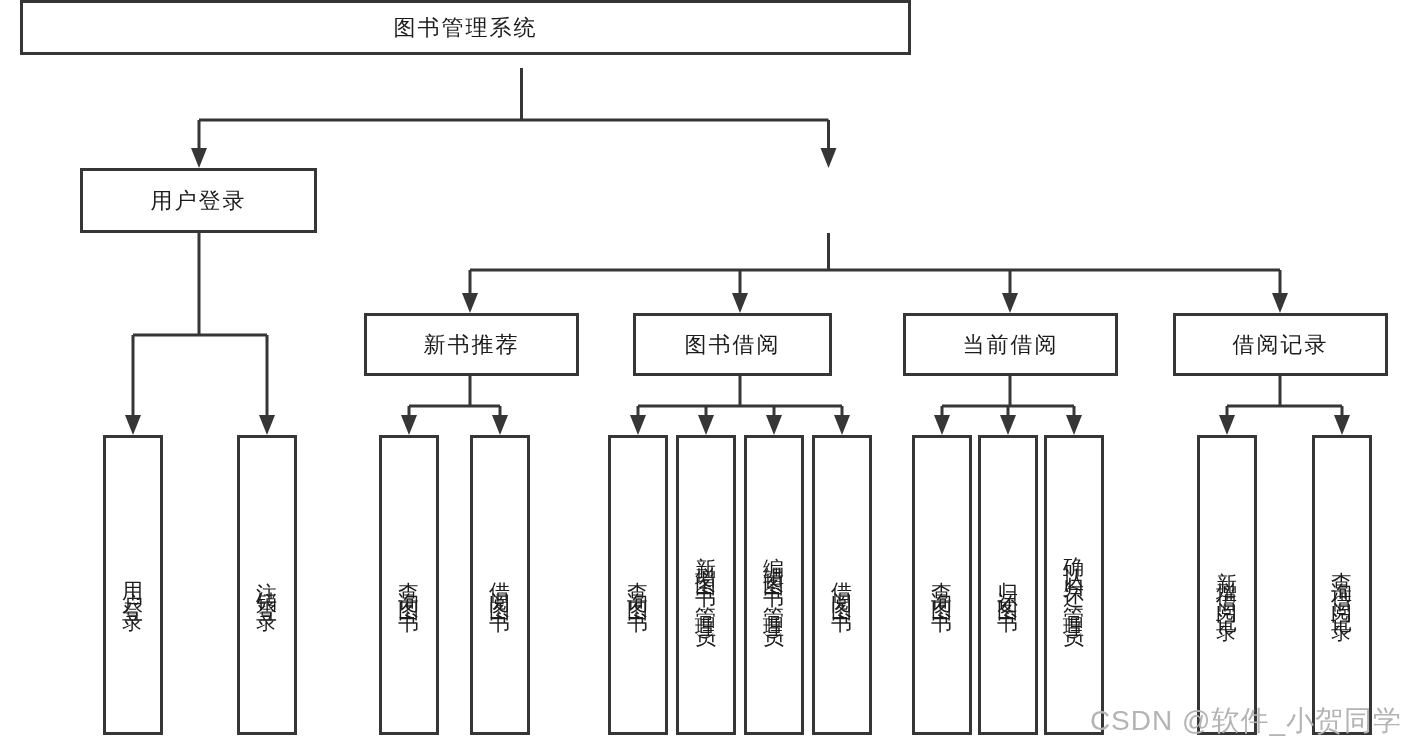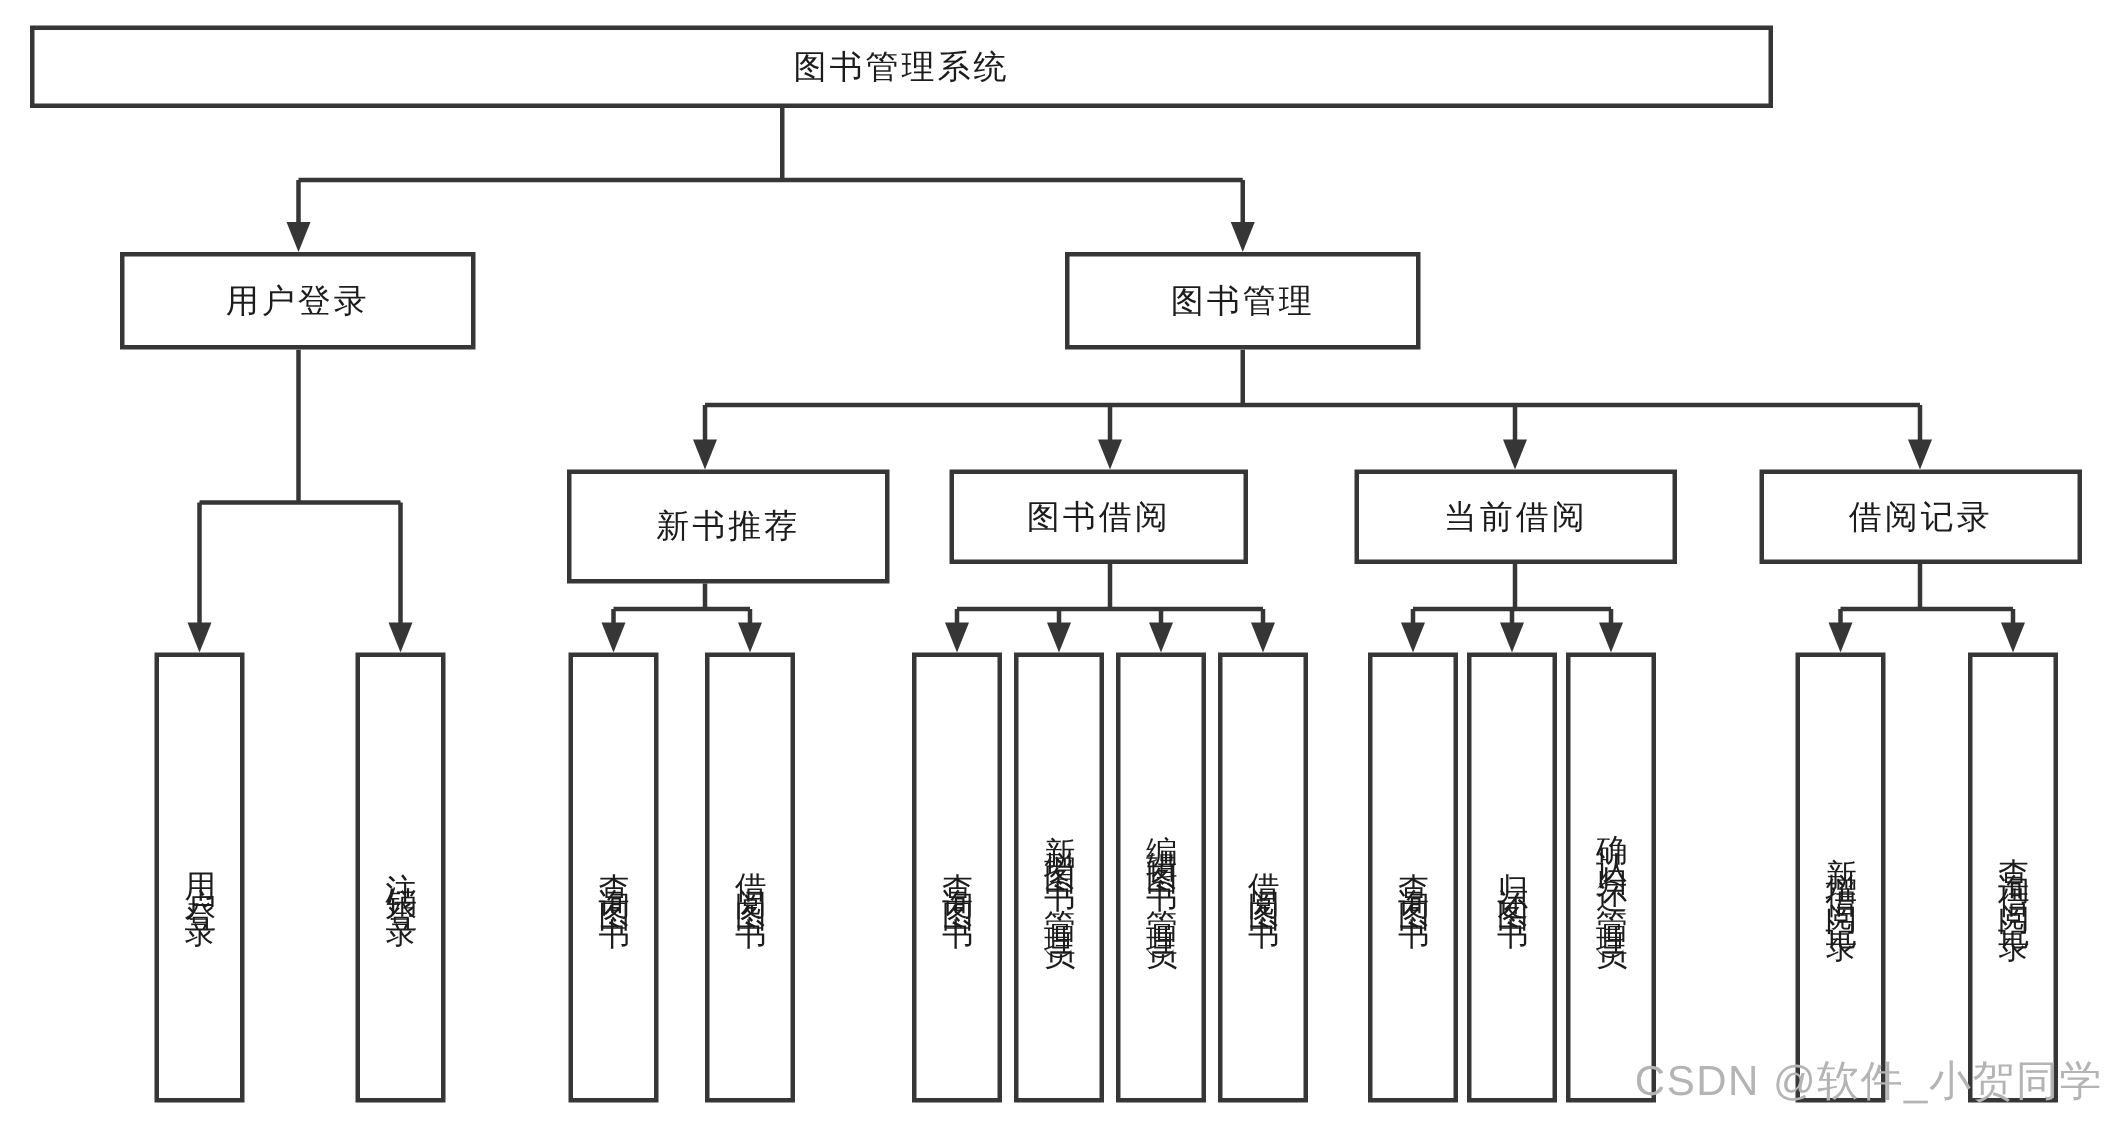--- a/index.html
+++ b/index.html
@@ -91,26 +91,25 @@
 
       <polygon points="934,415 950,415 942,435"></polygon>
       <polygon points="1000,415 1016,415 1008,435"></polygon>
       <polygon points="1066,415 1082,415 1074,435"></polygon>
 
       <polygon points="1219,415 1235,415 1227,435"></polygon>
       <polygon points="1334,415 1350,415 1342,435"></polygon>
     </g>
   </svg>
 
-  <div class="node" style="left:20px; top:17px; width:1162px; height:55px;">图书管理系统</div>
+  <div class="node" style="left:20px; top:0; width:891px; height:55px;">图书管理系统</div>
 
   <div class="node" style="left:80px; top:168px; width:237px; height:65px;">用户登录</div>
-  <div class="node" style="left:710px; top:168px; width:237px; height:65px;">图书管理</div>
 
-  <div class="node" style="left:378px; top:313px; width:215px; height:76px;text-align:right;">新书推荐</div>
+  <div class="node" style="left:364px; top:313px; width:215px; height:63px;text-align:right;">新书推荐</div>
   <div class="node" style="left:633px; top:313px; width:199px; height:63px;">图书借阅</div>
   <div class="node" style="left:1173px; top:313px; width:215px; height:63px;">借阅记录</div>
   <div class="node" style="left:903px; top:313px; width:215px; height:63px;">当前借阅</div>
 
   <div class="node vnode" style="left:103px; top:435px; width:60px; height:300px;">用户登录</div>
   <div class="node vnode" style="left:237px; top:435px; width:60px; height:300px;">注销登录</div>
 
   <div class="node vnode" style="left:379px; top:435px; width:60px; height:300px;">查询图书</div>
   <div class="node vnode" style="left:470px; top:435px; width:60px; height:300px;">借阅图书</div>
 

